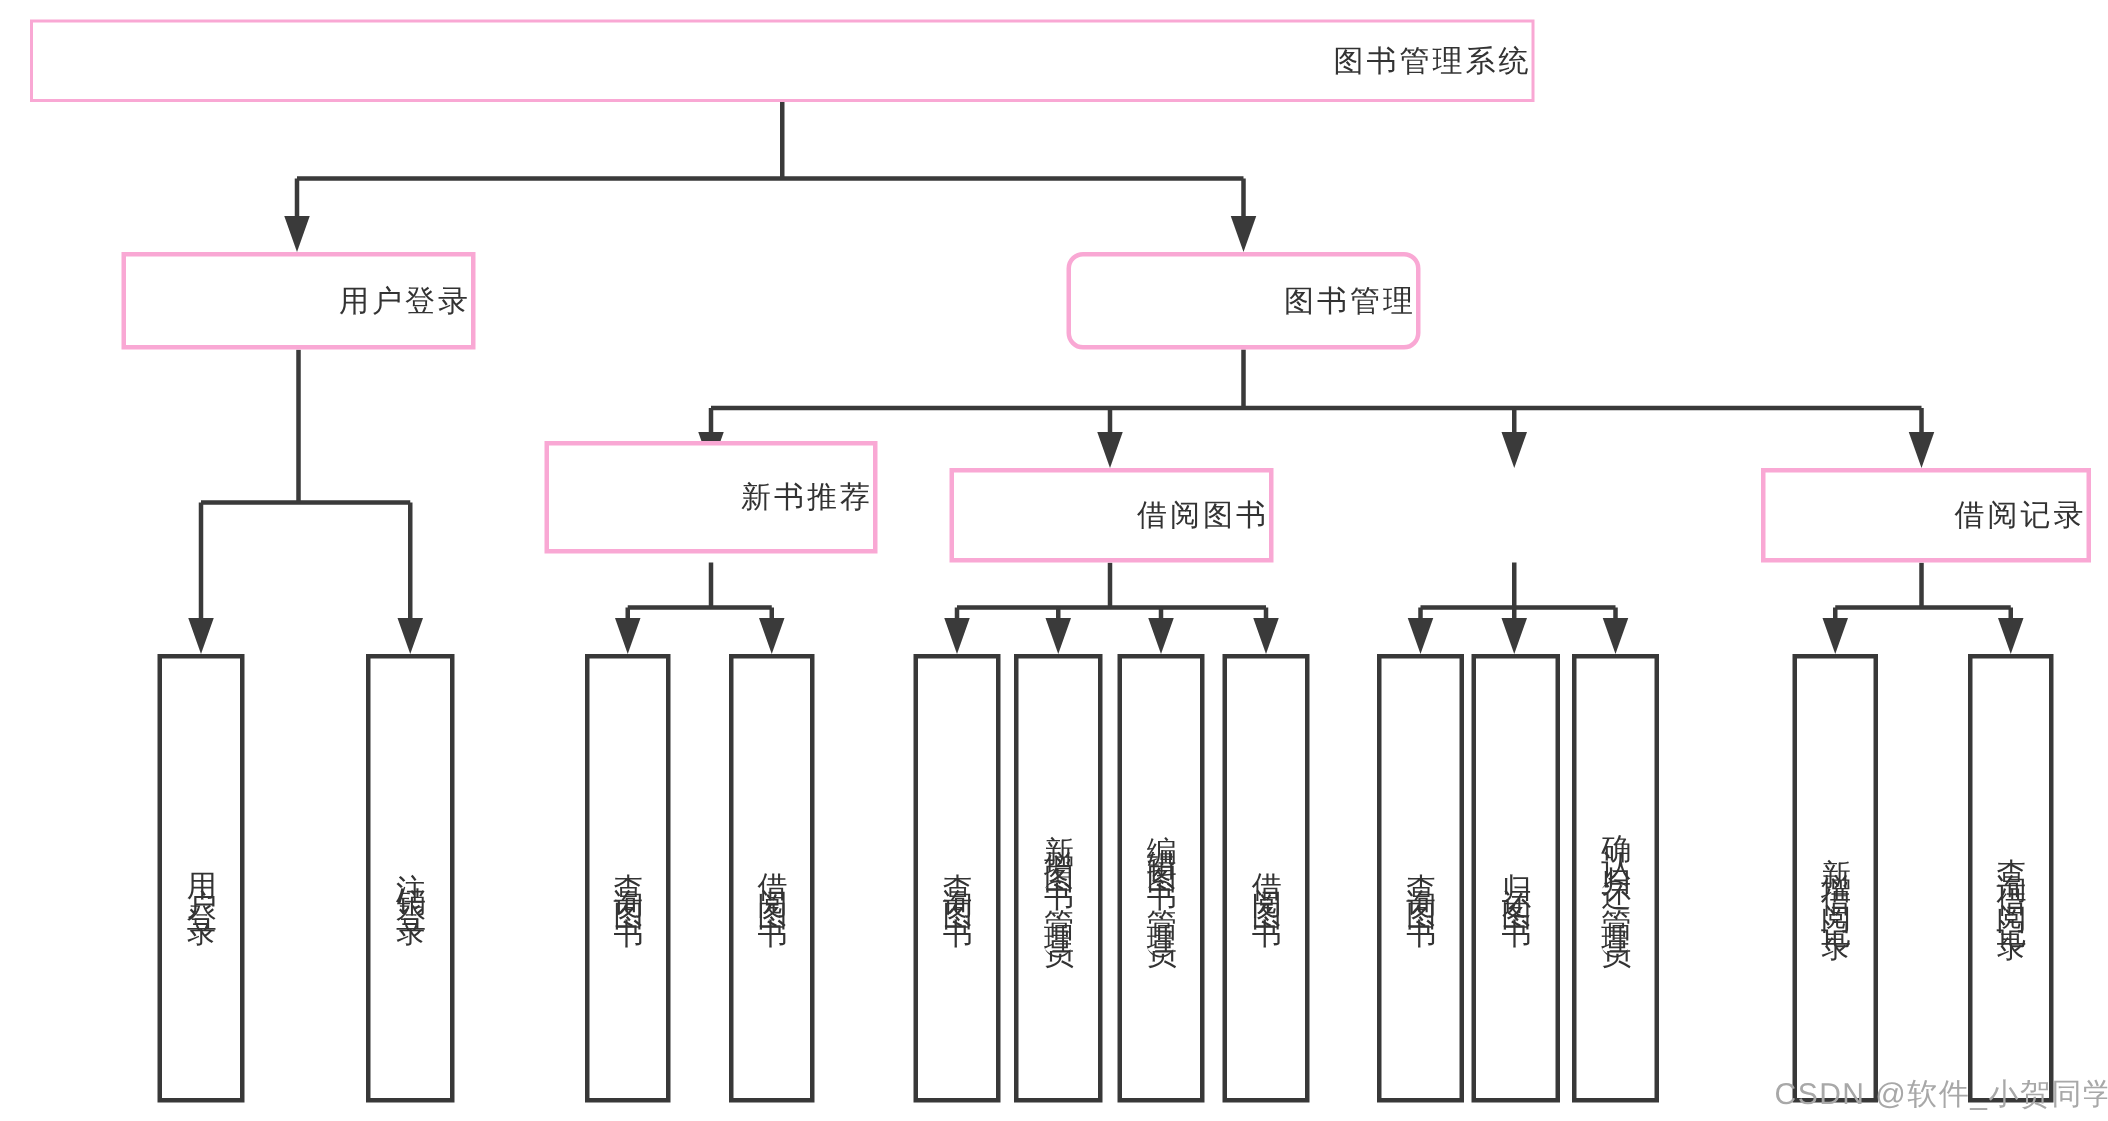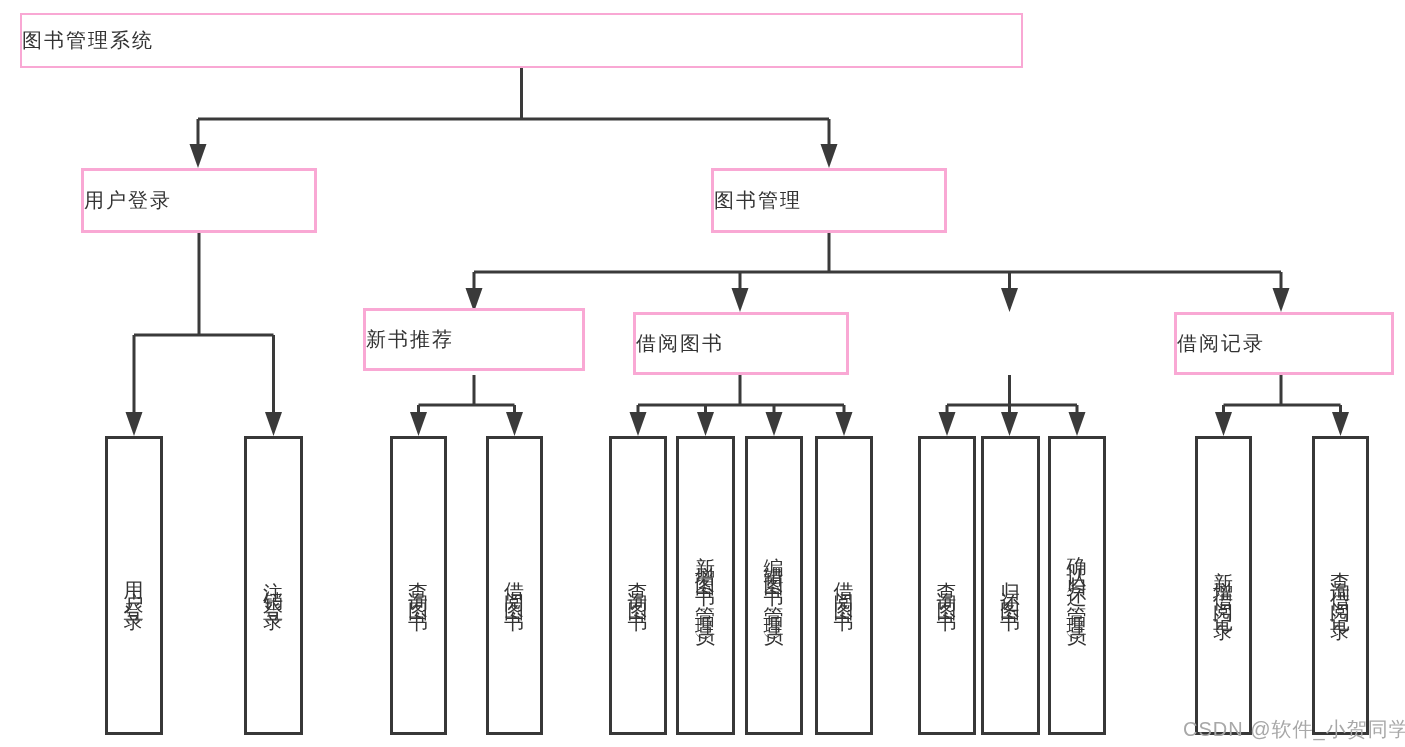--- a/index.html
+++ b/index.html
@@ -9,21 +9,21 @@
     background:#ffffff;
     font-family:"Liberation Sans","DejaVu Sans",sans-serif;
     overflow:hidden;
   }
   .edges{position:absolute;left:0;top:0;z-index:1;}
   .node{
     position:absolute;
     box-sizing:border-box;
     background:#ffffff;
     border:3px solid #f9a8d4;
-    display:flex;align-items:center;justify-content:flex-start;
+    display:flex;align-items:center;justify-content:flex-end;
     font-size:20px;color:#333333;letter-spacing:2px;
     z-index:2;
   }
   .node.thin{border-width:2px;}
   .leaf{
     position:absolute;
     box-sizing:border-box;
     background:#ffffff;
     border:3px solid #383838;
     display:flex;align-items:center;justify-content:center;
@@ -99,25 +99,25 @@
     </g>
   </svg>
 
   <div class="node thin" style="left:20px;top:13px;width:1003px;height:55px;">
     <span>图书管理系统</span>
   </div>
 
   <div class="node" style="left:81px;top:168px;width:236px;height:65px;">
     <span>用户登录</span>
   </div>
-  <div class="node" style="left:711px;top:168px;width:236px;height:65px;">
+  <div class="node" style="left:711px;top:168px;width:236px;height:65px;border-radius:11px;">
     <span>图书管理</span>
   </div>
 
-  <div class="node" style="left:363px;top:308px;width:222px;height:63px;">
+  <div class="node" style="left:363px;top:294px;width:222px;height:75px;">
     <span>新书推荐</span>
   </div>
   <div class="node" style="left:633px;top:312px;width:216px;height:63px;">
     <span>借阅图书</span>
   </div>
   <div class="node" style="left:1174px;top:312px;width:220px;height:63px;">
     <span>借阅记录</span>
   </div>
 
   <div class="leaf" style="left:105px;top:436px;width:58px;height:299px;">

